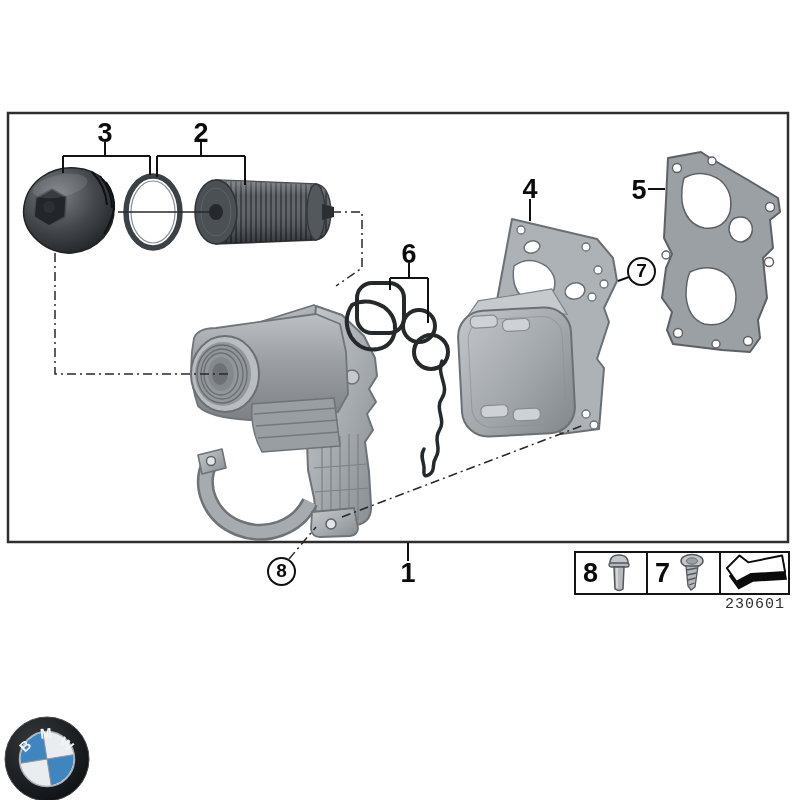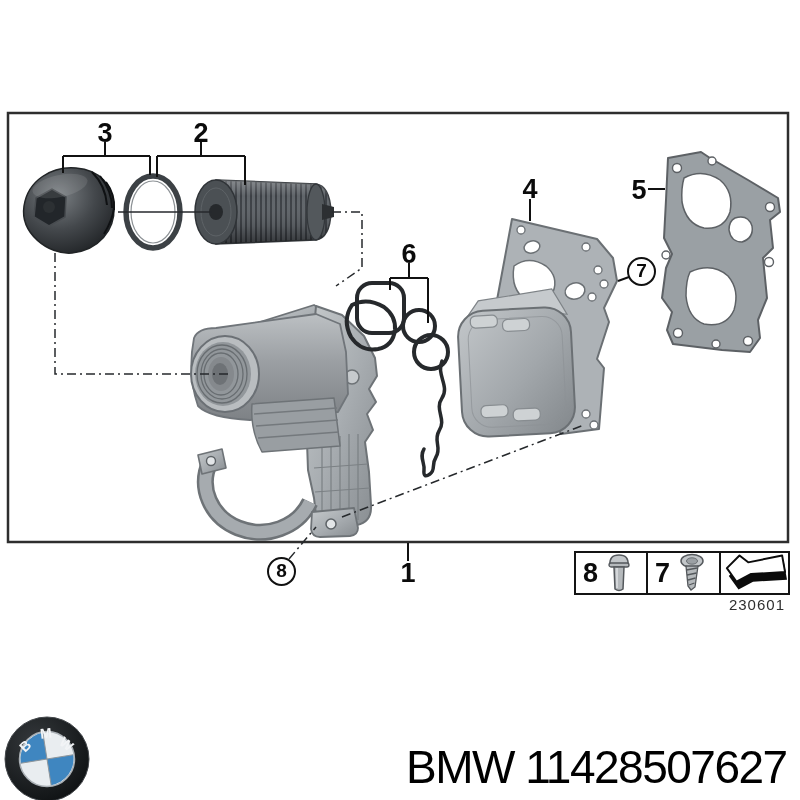--- a/index.html
+++ b/index.html
@@ -13,21 +13,21 @@
            font-weight:bold;font-size:19px;line-height:23px;color:#0b0b0b;background:#fff;}
   .legend-box{position:absolute;left:574px;top:551px;width:216px;height:44px;
            border:2px solid #141414;box-sizing:border-box;display:flex;background:#fff;}
   .legend-cell{display:flex;align-items:center;padding-left:7px;box-sizing:border-box;}
   .legend-cell.c1{width:72px;border-right:2px solid #141414;}
   .legend-cell.c2{width:73px;border-right:2px solid #141414;}
   .legend-cell.c3{flex:1;justify-content:center;padding-left:0;}
   .legend-num{font-weight:bold;font-size:27px;color:#0b0b0b;line-height:1;}
   .legend-icon{margin-left:9px;display:block;}
   .drawing-number{position:absolute;left:685px;top:596px;width:100px;text-align:right;
-           font-size:15px;color:#2f2f2f;letter-spacing:1px;}
+           font-size:15px;color:#2f2f2f;letter-spacing:1px;font-family:Liberation Mono, monospace;}
   .part-number{position:absolute;left:406px;top:740px;font-size:46px;font-weight:400;
            letter-spacing:-1.5px;color:#000;white-space:nowrap;}
   .logo-wrap{position:absolute;left:2px;top:714px;width:90px;height:90px;}
   .logo-letter{position:absolute;color:#f2f4f6;font-weight:bold;font-size:14px;line-height:1;}
   .logo-letter.b{left:18px;top:25px;transform:rotate(-44deg);}
   .logo-letter.m{left:38px;top:12px;transform:rotate(-7deg);}
   .logo-letter.w{left:58px;top:23px;transform:rotate(38deg);}
 </style>
 </head>
 <body>
@@ -266,15 +266,14 @@
       <g transform="rotate(-9 45 45)">
         <path d="M45,45 L18.5,45 A26.5,26.5 0 0 1 45,18.5 Z" fill="#3f86c0"></path>
         <path d="M45,45 L71.5,45 A26.5,26.5 0 0 1 45,71.5 Z" fill="#3f86c0"></path>
         <path d="M45,18.5 L45,71.5 M18.5,45 L71.5,45" stroke="#8f969b" stroke-width="1"></path>
       </g>
     </svg>
     <span class="logo-letter b">B</span>
     <span class="logo-letter m">M</span>
     <span class="logo-letter w">W</span>
   </div>
-  <div class="part-number">BMW 11428507627</div>
 
 </div>
 
 </body></html>

